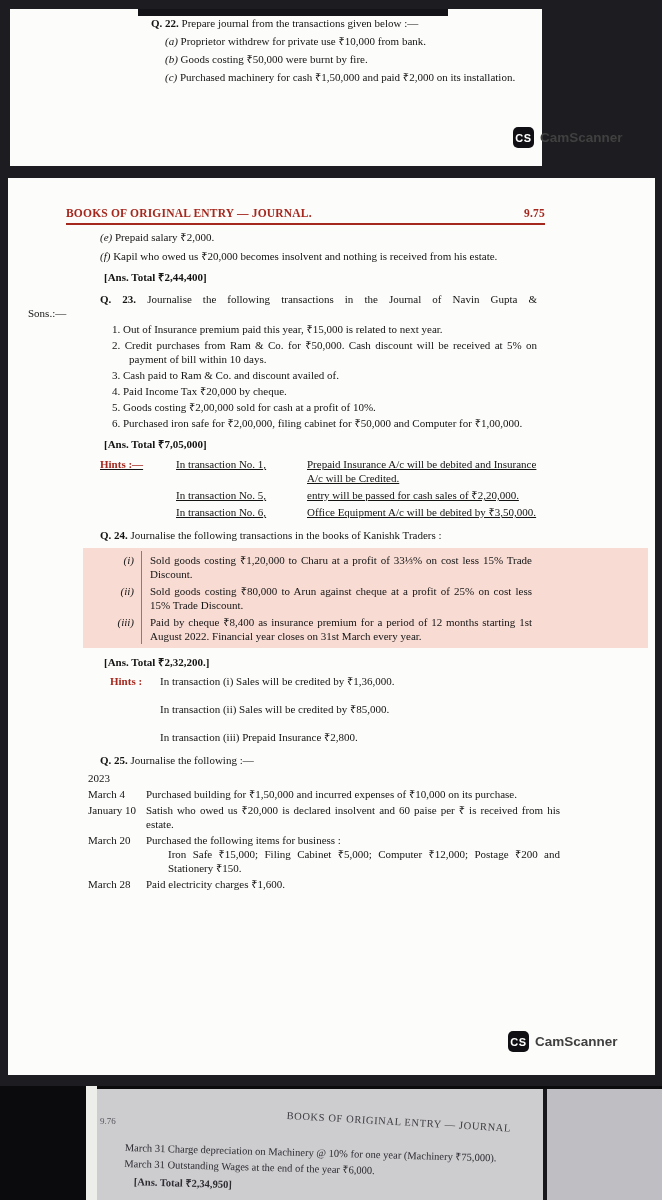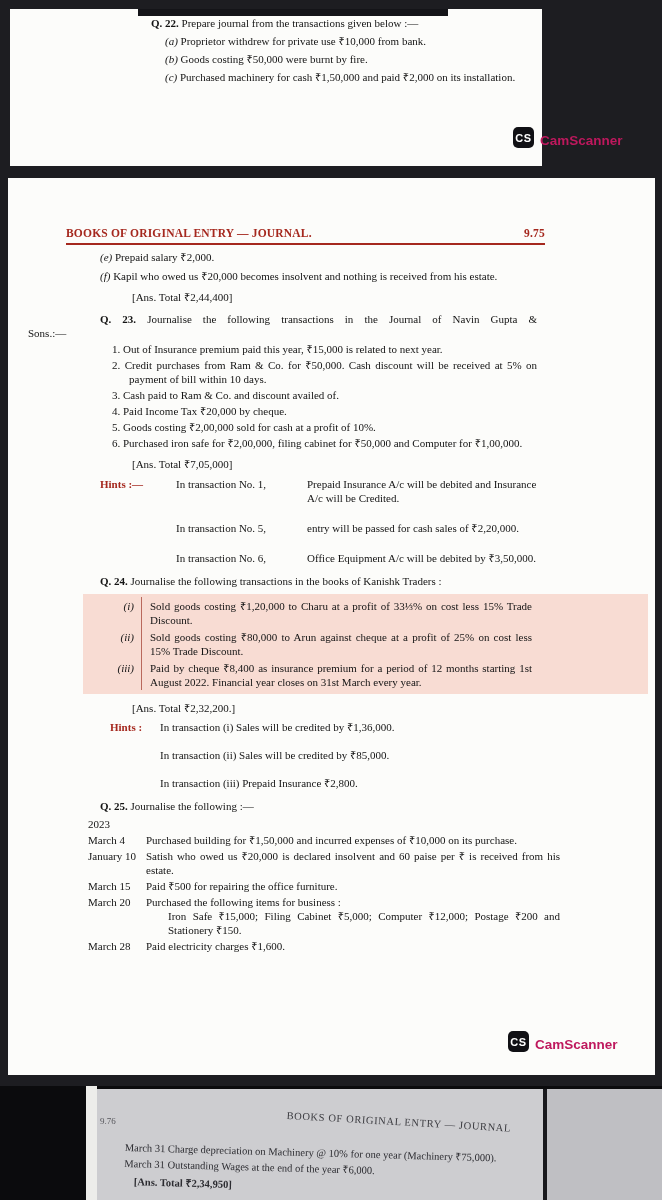--- a/index.html
+++ b/index.html
@@ -12,40 +12,40 @@
 
   
   #top-page{left:10px;top:9px;width:532px;height:157px;font-size:11px;line-height:14px;}
   .t-wedge{position:absolute;left:128px;top:0;width:310px;height:7px;background:#141418;}
   .t-intro{margin:7px 14px 3px 141px;}
   .t-item{margin:4px 14px 0 155px;}
   .b{font-weight:bold;}
   .it{font-style:italic;}
 
   
-  .cs-row{position:absolute;display:flex;align-items:flex-end;}
+  .cs-row{position:absolute;display:flex;align-items:center;}
   #top-page .cs-row{left:503px;top:118px;}
   #main-page .cs-row{left:500px;top:853px;}
   .cs-badge{width:21px;height:21px;border-radius:5px;background:#101014;color:#fff;
     font-family:"Liberation Sans",sans-serif;font-size:11px;font-weight:bold;
     display:flex;align-items:center;justify-content:center;letter-spacing:.5px;}
   .cs-label{margin-left:6px;font-family:"Liberation Sans",sans-serif;font-size:13.5px;
-    font-weight:bold;color:#be185d;}
+    font-weight:bold;color:#404040;}
 
   
   #main-page{left:8px;top:178px;width:647px;height:897px;font-size:11px;line-height:14px;}
   .m-header{display:flex;justify-content:space-between;align-items:flex-end;
-    margin:48px 110px 0 58px;padding-bottom:3px;border-bottom:2px solid #a5281e;
+    margin:28px 110px 0 58px;padding-bottom:3px;border-bottom:2px solid #a5281e;
     color:#a5281e;font-weight:bold;font-size:11.5px;letter-spacing:.2px;}
   .qdef{margin:5px 118px 0 92px;padding-left:26px;text-indent:-26px;text-align:justify;}
-  .ans{margin:7px 0 0 92px;font-weight:normal;padding-left:32px;}
+  .ans{margin:7px 0 0 64px;font-weight:bold;padding-left:32px;}
   .q23l1{margin:8px 118px 0 92px;text-align-last:justify;}
   .q23l2{margin:0 0 0 20px;}
   .numrow{margin:2px 118px 0 104px;padding-left:17px;text-indent:-17px;text-align:justify;}
-  .hints-grid{display:grid;grid-template-columns:76px 131px 1fr;margin:6px 112px 0 92px;row-gap:16px;}
+  .hints-grid{display:grid;grid-template-columns:76px 131px 1fr;margin:6px 112px 0 92px;row-gap:3px;text-decoration:underline;}
   .red-b{color:#a5281e;font-weight:bold;}
   .q-title{margin:9px 50px 0 92px;}
   .pink-box{margin:6px 0 0 75px;width:565px;background:#f8dcd3;padding:3px 0 4px 0;}
   .p-row{display:grid;grid-template-columns:58px 1fr;}
   .p-num{text-align:right;padding:2px 7px 0 0;font-style:italic;}
   .p-text{border-left:1.3px solid #b9685c;padding:2px 116px 1px 8px;text-align:justify;}
   .hints2-grid{display:grid;grid-template-columns:50px 1fr;margin:5px 90px 0 102px;row-gap:14px;}
   .year{margin:4px 0 0 80px;}
   .m-row{display:flex;margin:2px 95px 0 80px;}
   .m-date{flex:0 0 58px;}
@@ -197,26 +197,20 @@
       <div>Purchased building for ₹1,50,000 and incurred expenses of ₹10,000 on its purchase.</div>
     </div>
   </div>
   <div class="m-row">
     <div class="m-date">January 10</div>
     <div class="m-text">
       <div>Satish who owed us ₹20,000 is declared insolvent and 60 paise per ₹ is received from his estate.</div>
     </div>
   </div>
   <div class="m-row">
-    <div class="m-date">March 15</div>
-    <div class="m-text">
-      <div>Paid ₹500 for repairing the office furniture.</div>
-    </div>
-  </div>
-  <div class="m-row">
     <div class="m-date">March 20</div>
     <div class="m-text">
       <div>Purchased the following items for business :</div>
       <div class="m-sub">Iron Safe ₹15,000; Filing Cabinet ₹5,000; Computer ₹12,000; Postage ₹200 and Stationery ₹150.</div>
     </div>
   </div>
   <div class="m-row">
     <div class="m-date">March 28</div>
     <div class="m-text">
       <div>Paid electricity charges ₹1,600.</div>

